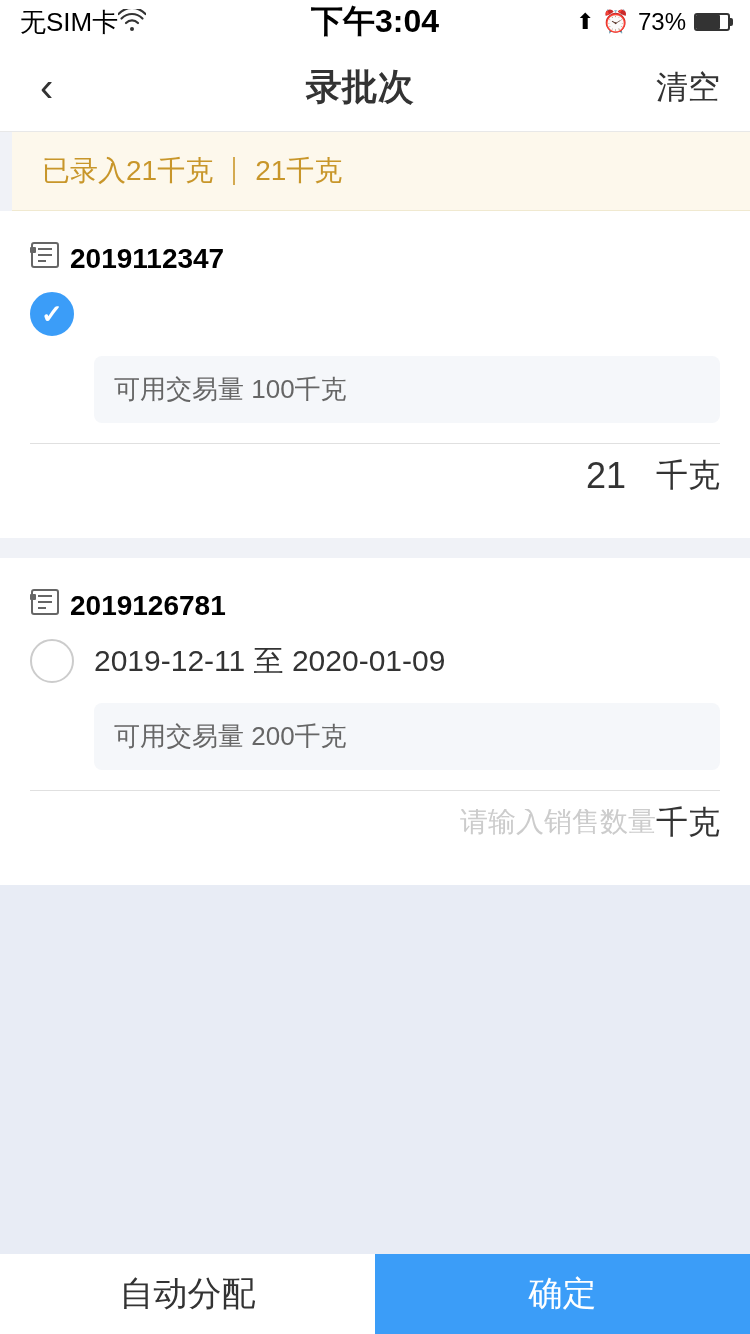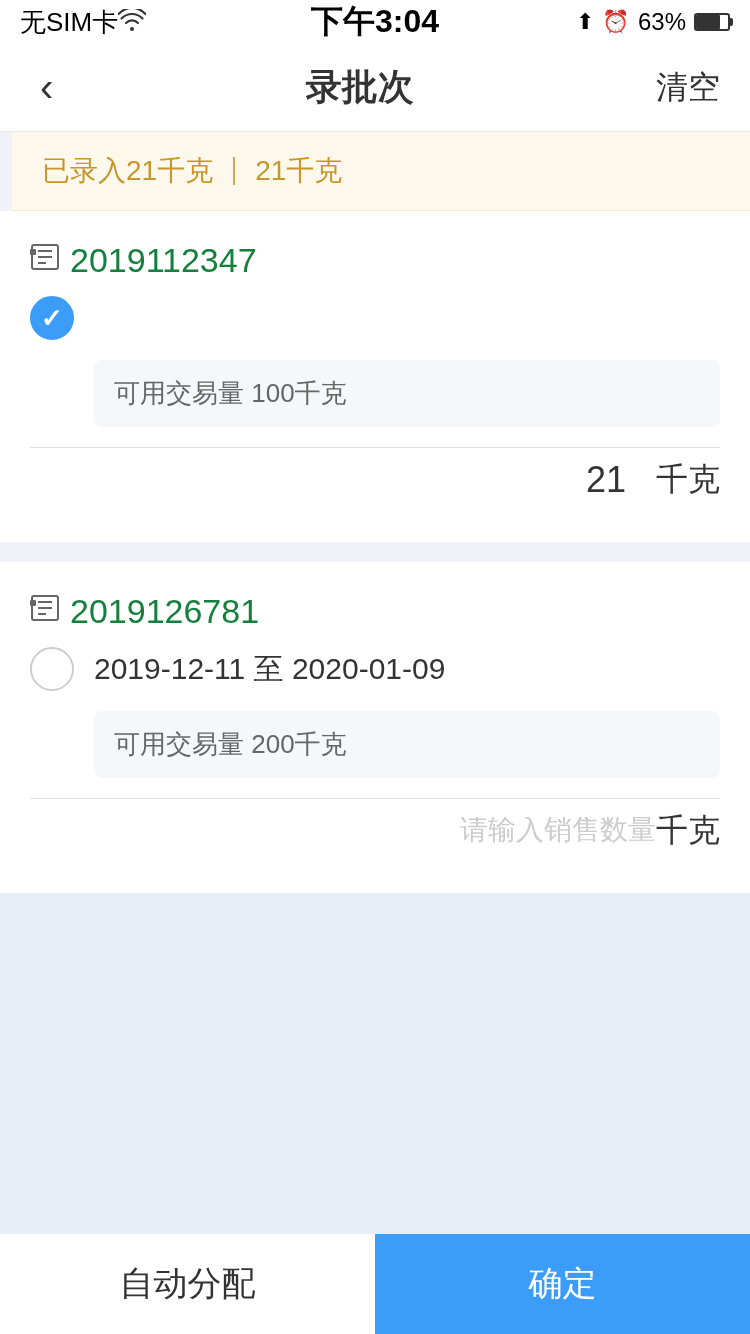--- a/index.html
+++ b/index.html
@@ -106,23 +106,23 @@
       display: flex;
       align-items: center;
       gap: 10px;
       margin-bottom: 16px;
     }
     .batch-icon {
       font-size: 30px;
       color: #666;
     }
     .batch-id {
-      font-size: 34px;
-      color: #15803d;
-      font-weight: 400;
+      font-size: 28px;
+      color: #000000;
+      font-weight: 700;
     }
 
     .batch-row {
       display: flex;
       align-items: center;
       gap: 20px;
       margin-bottom: 20px;
     }
     .checkbox-circle {
       width: 44px;
@@ -197,21 +197,21 @@
       flex: 1;
       min-height: 400px;
     }
 
     
     .bottom-bar {
       position: fixed;
       bottom: 0;
       left: 0;
       width: 750px;
-      height: 100px;
+      height: 80px;
       display: flex;
       background: #fff;
     }
     .btn-auto {
       flex: 1;
       background: #fff;
       border: none;
       font-size: 34px;
       color: #333;
       cursor: pointer;
@@ -252,21 +252,21 @@
         <path d="M8 14c1.6-1.6 3.8-2.6 6-2.6s4.4 1 6 2.6" stroke="#333" stroke-width="2.2" fill="none" stroke-linecap="round"></path>
         <path d="M3.5 9.5C6.5 6.5 10 5 14 5s7.5 1.5 10.5 4.5" stroke="#333" stroke-width="2.2" fill="none" stroke-linecap="round"></path>
         <path d="M0.5 5C4.5 1 9 -1 14 -1s9.5 2 13.5 6" stroke="#333" stroke-width="2.2" fill="none" stroke-linecap="round"></path>
       </svg>
     </span>
   </div>
   <div class="status-center">下午3:04</div>
   <div class="status-right">
     <span style="font-size:22px;">⬆</span>
     <span style="font-size:22px;">⏰</span>
-    <span>63%</span>
+    <span>73%</span>
     <span style="display:inline-block;width:36px;height:18px;border:2px solid #333;border-radius:3px;position:relative;">
       <span style="display:block;width:75%;height:100%;background:#333;border-radius:1px;"></span>
       <span style="position:absolute;right:-5px;top:3px;width:3px;height:8px;background:#333;border-radius:0 2px 2px 0;"></span>
     </span>
   </div>
 </div>
 
 <div class="nav-bar">
   <span class="nav-back">‹</span>
   <span class="nav-title">录批次</span>

